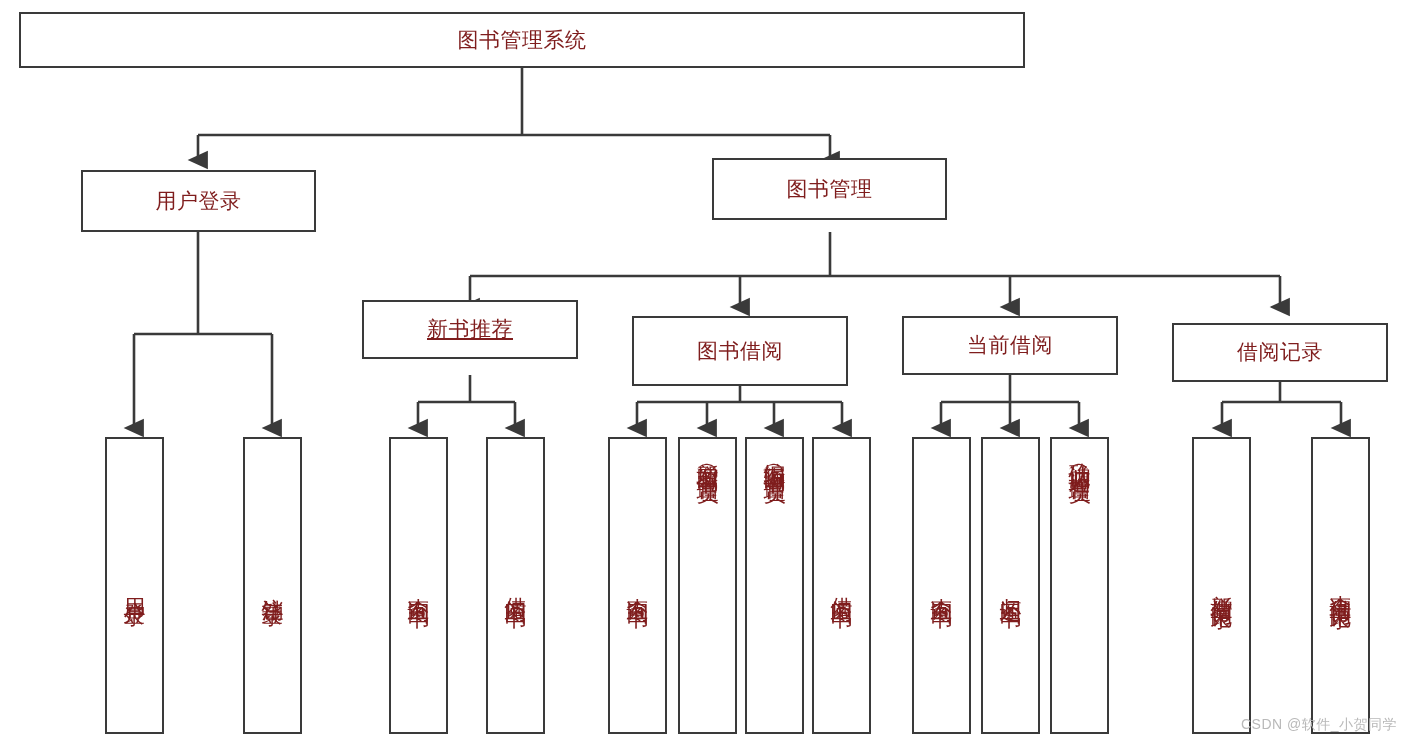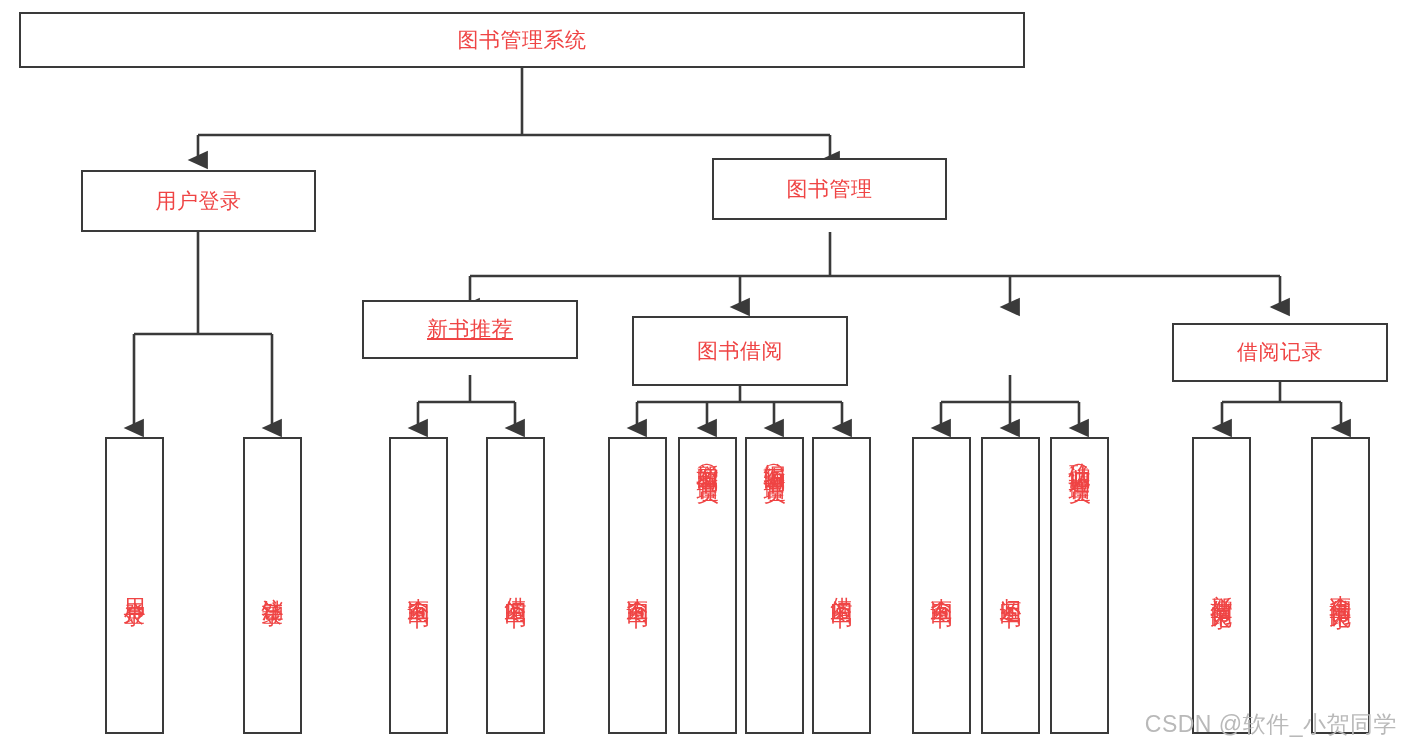--- a/index.html
+++ b/index.html
@@ -14,21 +14,21 @@
   #edges{position:absolute;left:0;top:0;width:1405px;height:747px;}
 
   .node{
     position:absolute;
     box-sizing:border-box;
     background:#ffffff;
     border:2.5px solid #3a3a3a;
     display:flex;
     align-items:center;
     justify-content:center;
-    color:#ef4444;
+    color:#7f1d1d;
   }
   .node .lbl{
     display:block;
     white-space:pre;
     line-height:1.06;
     letter-spacing:0.5px;
   }
   
   .node.horiz .lbl{
     font-size:21px;
@@ -51,22 +51,22 @@
     text-align:left;
   }
   .node.vert.centered{
     align-items:center;
     padding-top:0;
   }
 
   #watermark{
     position:absolute;
     right:8px;
-    bottom:7px;
-    font-size:23px;
+    bottom:13px;
+    font-size:14px;
     color:#b9b9b9;
     white-space:nowrap;
     letter-spacing:0.5px;
     pointer-events:none;
     margin-left:20px;
   }
 </style>
 </head>
 <body>
 
@@ -132,20 +132,23 @@
   <div class="node horiz" style="left:712px;top:158px;width:235px;height:62px;">
     <span class="lbl">图书管理</span>
   </div>
 
   <div class="node horiz" style="left:362px;top:300px;width:216px;height:59px;text-decoration:underline;">
     <span class="lbl">新书推荐</span>
   </div>
   <div class="node horiz" style="left:632px;top:316px;width:216px;height:70px;">
     <span class="lbl">图书借阅</span>
   </div>
+  <div class="node horiz" style="left:902px;top:316px;width:216px;height:59px;">
+    <span class="lbl">当前借阅</span>
+  </div>
   <div class="node horiz" style="left:1172px;top:323px;width:216px;height:59px;">
     <span class="lbl">借阅记录</span>
   </div>
 
   <div class="node vert centered" style="left:105px;top:437px;width:59px;height:297px;">
     <span class="lbl">用户登录</span>
   </div>
   <div class="node vert centered" style="left:243px;top:437px;width:59px;height:297px;">
     <span class="lbl">注销登录</span>
   </div>

